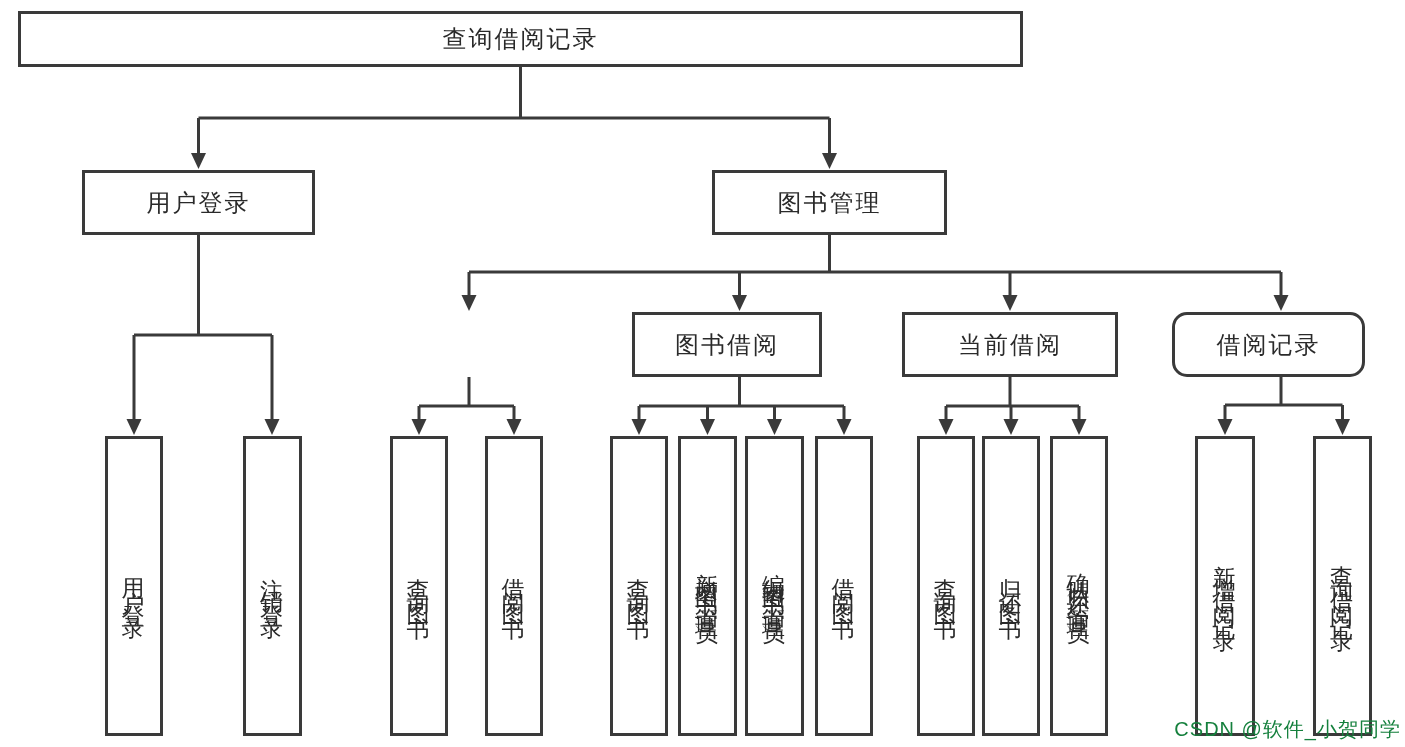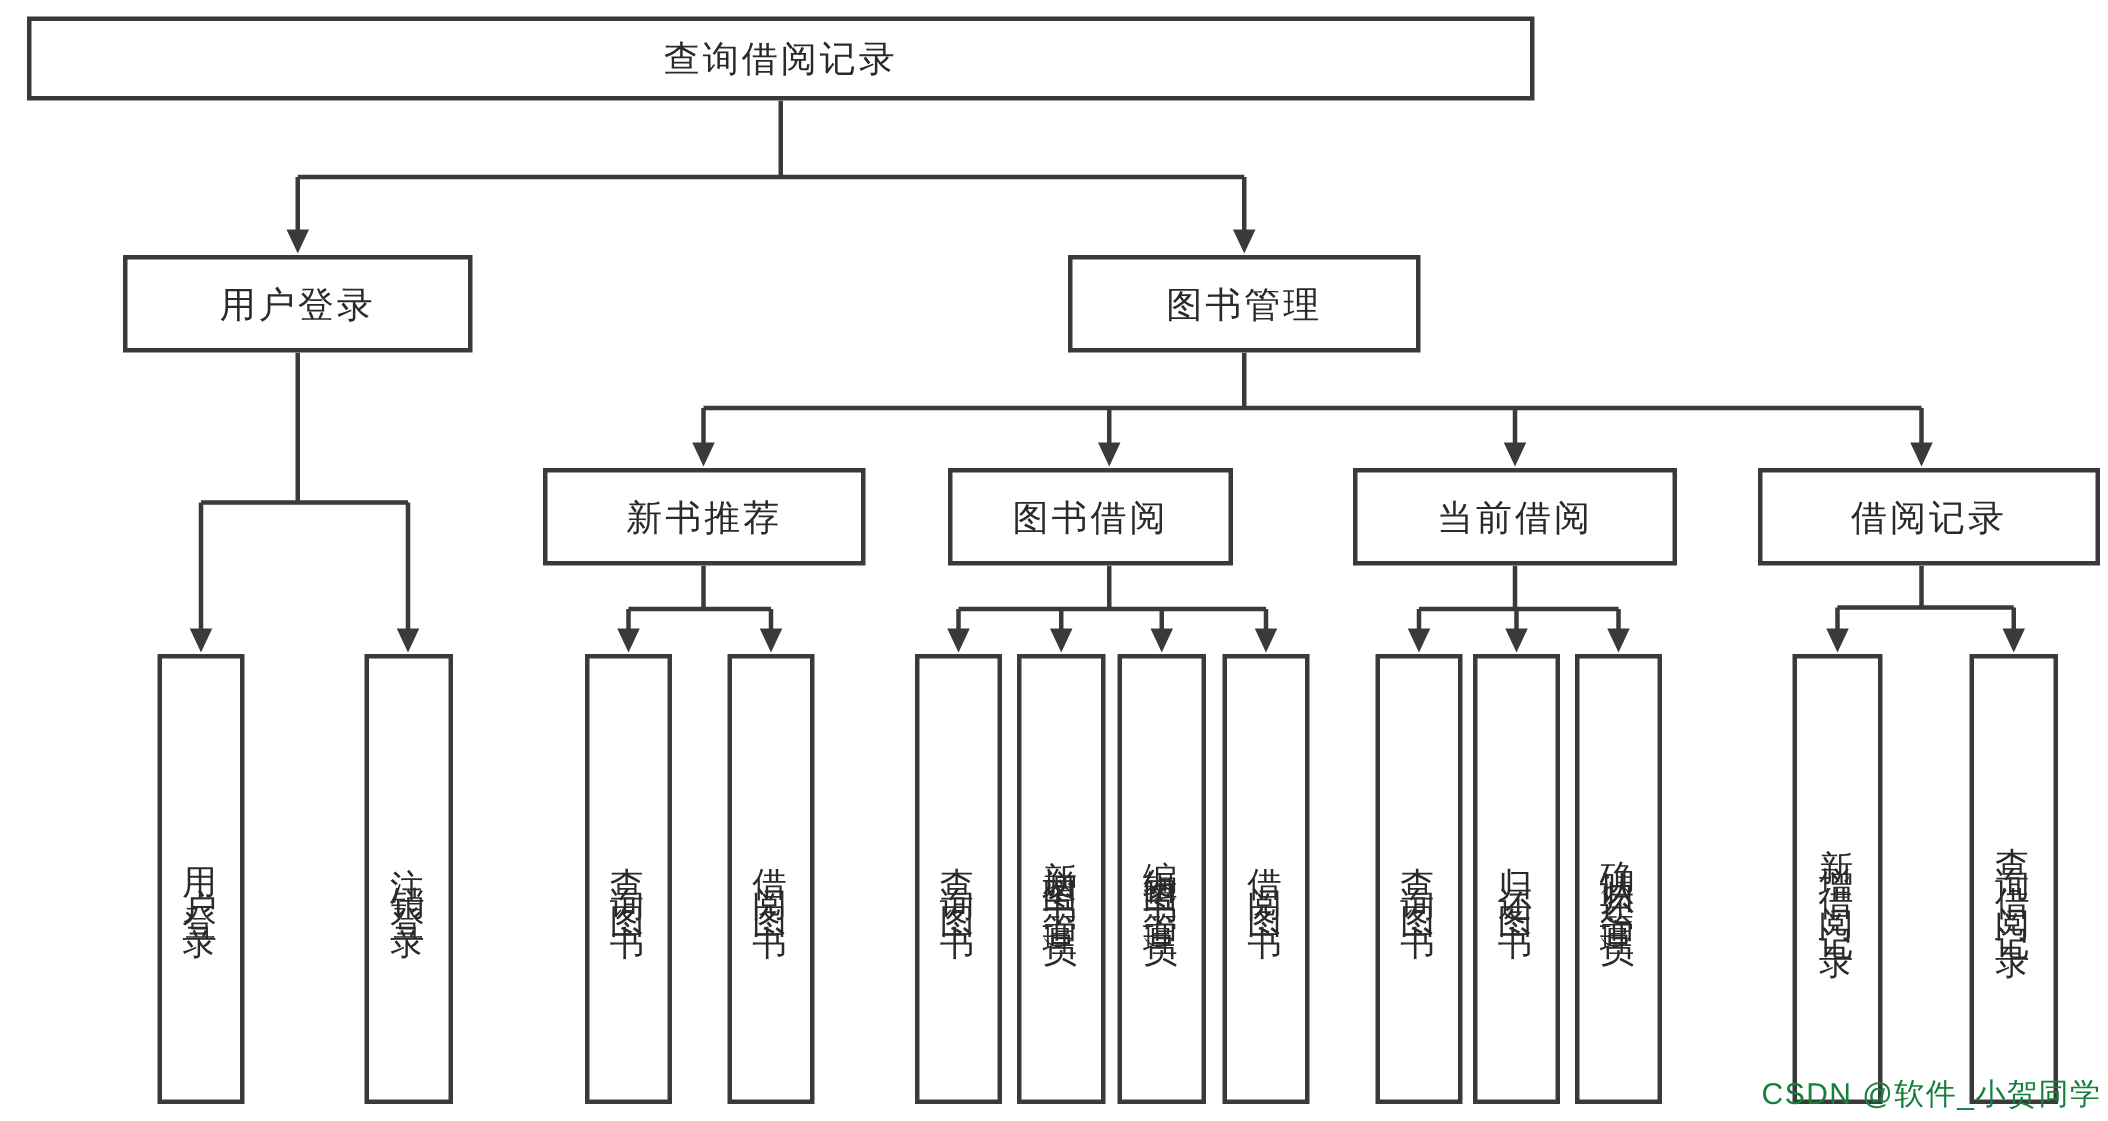--- a/index.html
+++ b/index.html
@@ -91,24 +91,23 @@
       M1071.5 419 L1086.5 419 L1079 435 Z
       M1217.5 419 L1232.5 419 L1225 435 Z
       M1335 419 L1350 419 L1342.5 435 Z"></path>
   </svg>
 
   <div class="node" style="left:18px; top:11px; width:1005px; height:56px;">查询借阅记录</div>
 
   <div class="node" style="left:82px; top:170px; width:233px; height:65px;">用户登录</div>
   <div class="node" style="left:712px; top:170px; width:235px; height:65px;">图书管理</div>
 
-  <div class="node" style="left:362px; top:312px; width:215px; height:65px;">新书推荐</div>
   <div class="node" style="left:632px; top:312px; width:190px; height:65px;">图书借阅</div>
   <div class="node" style="left:902px; top:312px; width:216px; height:65px;">当前借阅</div>
-  <div class="node" style="left:1172px; top:312px; width:228px; height:65px;">借阅记录</div>
+  <div class="node" style="left:1172px; top:312px; width:193px; height:65px;border-radius:15px;">借阅记录</div>
 
   <div class="node vnode" style="left:105px; top:436px; width:58px; height:300px;">用户登录</div>
   <div class="node vnode" style="left:243px; top:436px; width:59px; height:300px;">注销登录</div>
 
   <div class="node vnode" style="left:390px; top:436px; width:58px; height:300px;">查询图书</div>
   <div class="node vnode" style="left:485px; top:436px; width:58px; height:300px;">借阅图书</div>
 
   <div class="node vnode" style="left:610px; top:436px; width:58px; height:300px;">查询图书</div>
   <div class="node vnode dense" style="left:678px; top:436px; width:59px; height:300px;">新增图书（管理员）</div>
   <div class="node vnode dense" style="left:745px; top:436px; width:59px; height:300px;">编辑图书（管理员）</div>

